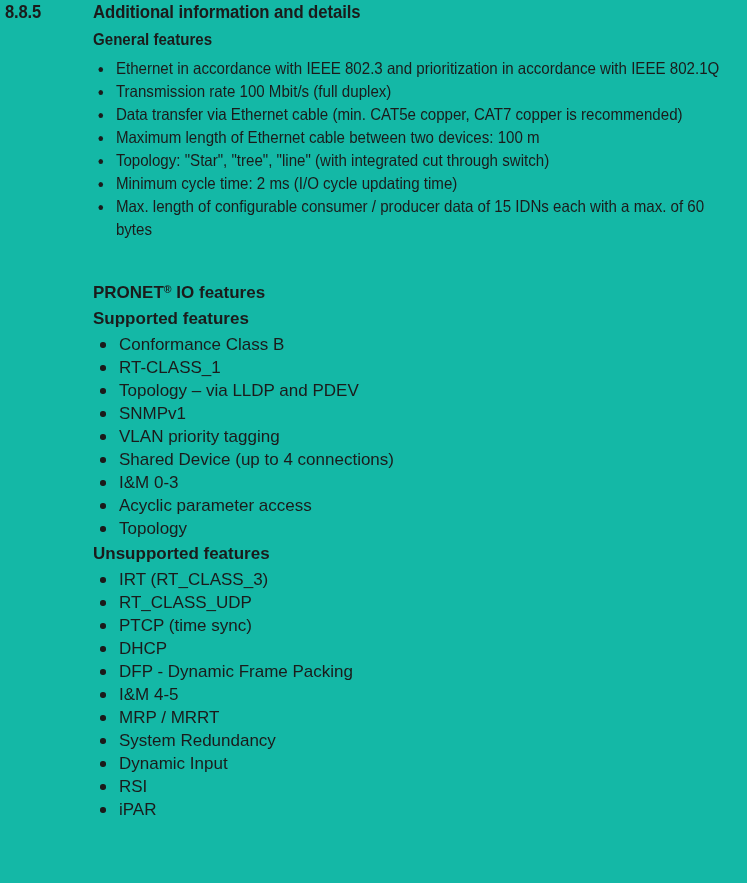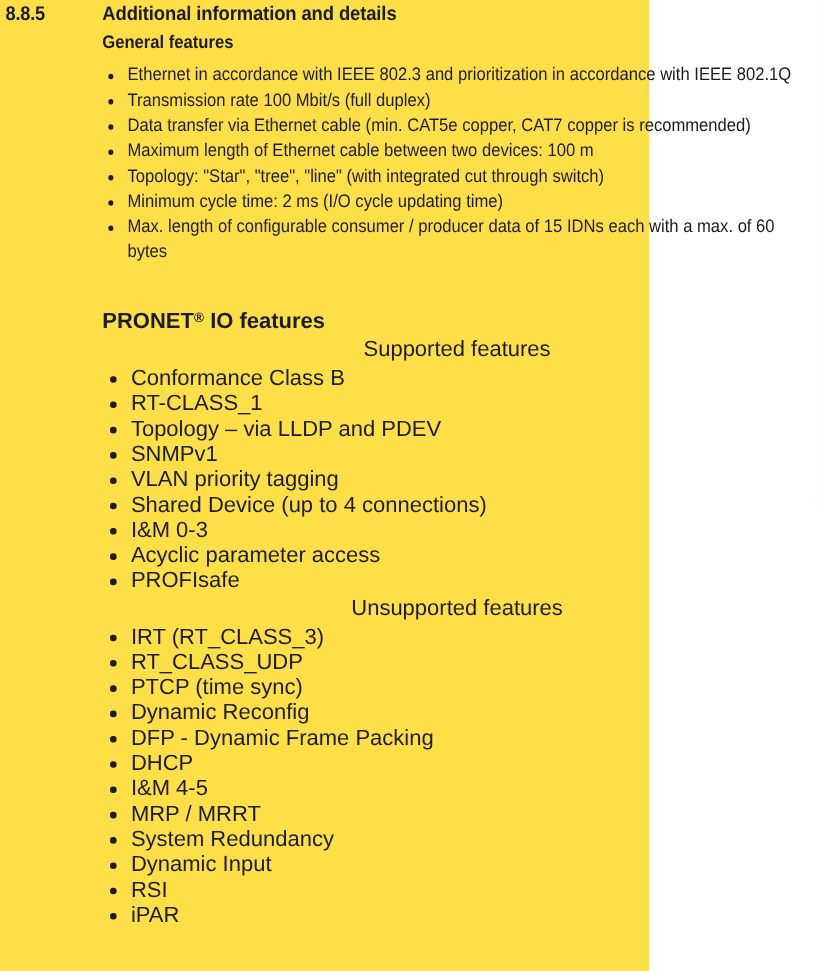--- a/index.html
+++ b/index.html
@@ -11,23 +11,23 @@
     width: 747px;
     height: 883px;
     overflow: hidden;
     font-family: "Liberation Sans", sans-serif;
     color: #1b1b1b;
     -webkit-font-smoothing: antialiased;
   }
 
   .page {
     position: relative;
-    width: 590px;
+    width: 747px;
     height: 883px;
-    background: #fde047;
+    background: #14b8a6;
   }
 
   
   .heading-row {
     position: absolute;
     left: 0;
     top: 0;
     width: 747px;
     height: 28px;
   }
@@ -75,26 +75,25 @@
   }
 
   .sub-head-bold {
     font-weight: bold;
     font-size: 16.5px;
     line-height: 23px;
     margin: 0 0 6px 0;
     white-space: nowrap;
   }
   .sub-head {
-    font-weight: normal;
+    font-weight: bold;
     font-size: 16.5px;
     line-height: 23px;
     margin: 0 0 2px 0;
     white-space: nowrap;
-    text-align: center;
   }
 
   ul.bul {
     list-style: none;
     margin: 0;
     padding: 0;
   }
   ul.bul > li {
     position: relative;
     padding-left: 25px;
@@ -114,21 +113,21 @@
   }
 
   
   .wide {
     font-family: "Liberation Sans", sans-serif;
     width: 645px;
   }
   .wide .sub-head-bold,
   .wide .sub-head,
   .wide ul.bul > li {
-    font-size: 20px;
+    font-size: 17px;
     line-height: 23px;
   }
   .wide ul.bul > li {
     padding-left: 26px;
     white-space: nowrap;
   }
   .wide ul.bul > li::before {
     left: 7px;
     top: 9px;
     width: 5.5px;
@@ -180,33 +179,32 @@
       <div class="sub-head">Supported features</div>
       <ul class="bul">
           <li>Conformance Class B</li>
           <li>RT-CLASS_1</li>
           <li>Topology – via LLDP and PDEV</li>
           <li>SNMPv1</li>
           <li>VLAN priority tagging</li>
           <li>Shared Device (up to 4 connections)</li>
           <li>I&amp;M 0-3</li>
           <li>Acyclic parameter access</li>
-          <li>PROFIsafe</li>
+          <li>Topology</li>
         </ul>
 
       <div class="gap-unsup"></div>
 
       <div class="sub-head">Unsupported features</div>
       <ul class="bul">
           <li>IRT (RT_CLASS_3)</li>
           <li>RT_CLASS_UDP</li>
           <li>PTCP (time sync)</li>
-          <li>Dynamic Reconfig</li>
+          <li>DHCP</li>
           <li>DFP - Dynamic Frame Packing</li>
-          <li>DHCP</li>
           <li>I&amp;M 4-5</li>
           <li>MRP / MRRT</li>
           <li>System Redundancy</li>
           <li>Dynamic Input</li>
           <li>RSI</li>
           <li>iPAR</li>
         </ul>
 
     </div>
 

